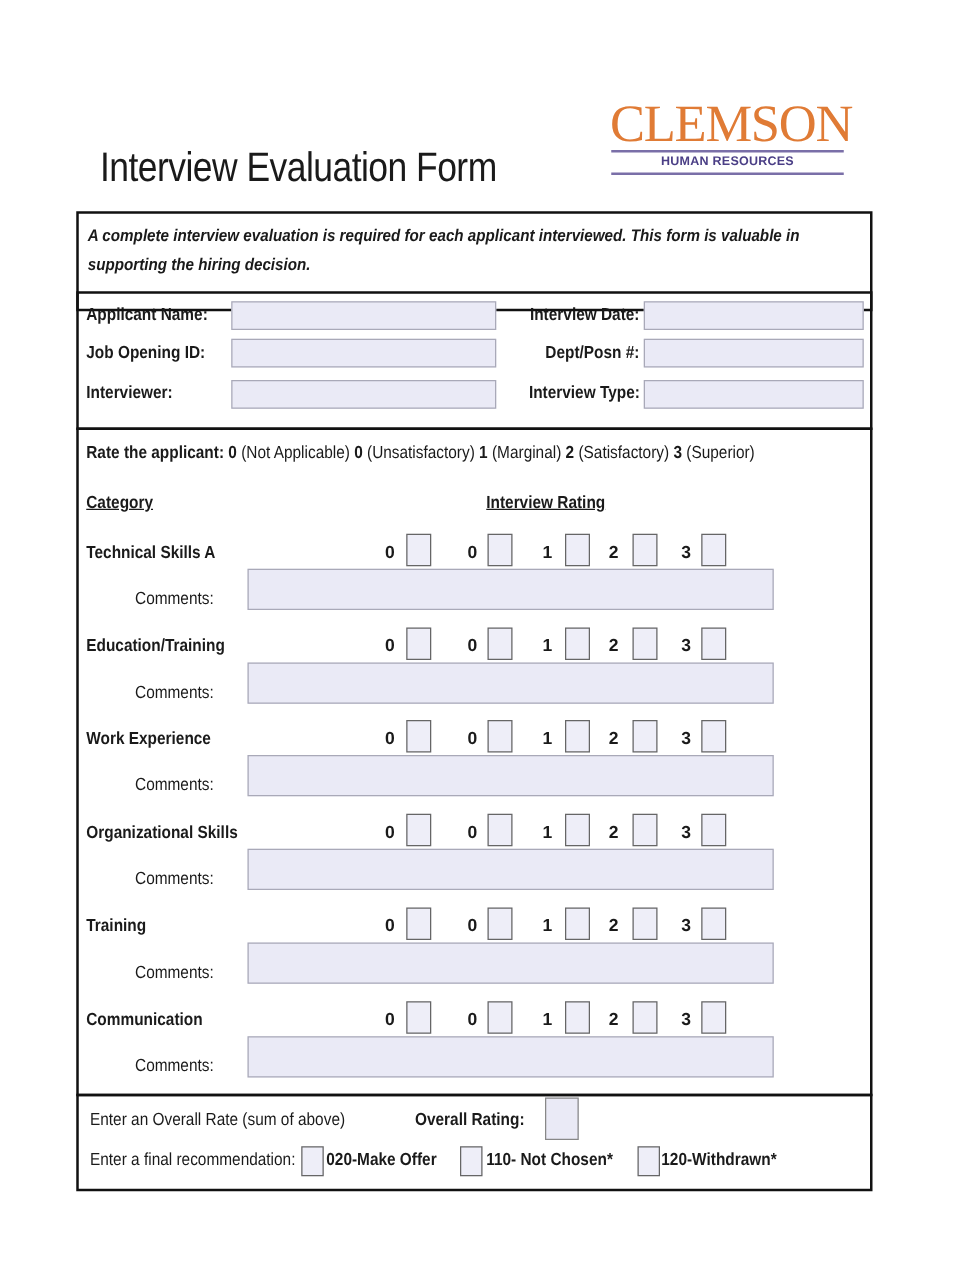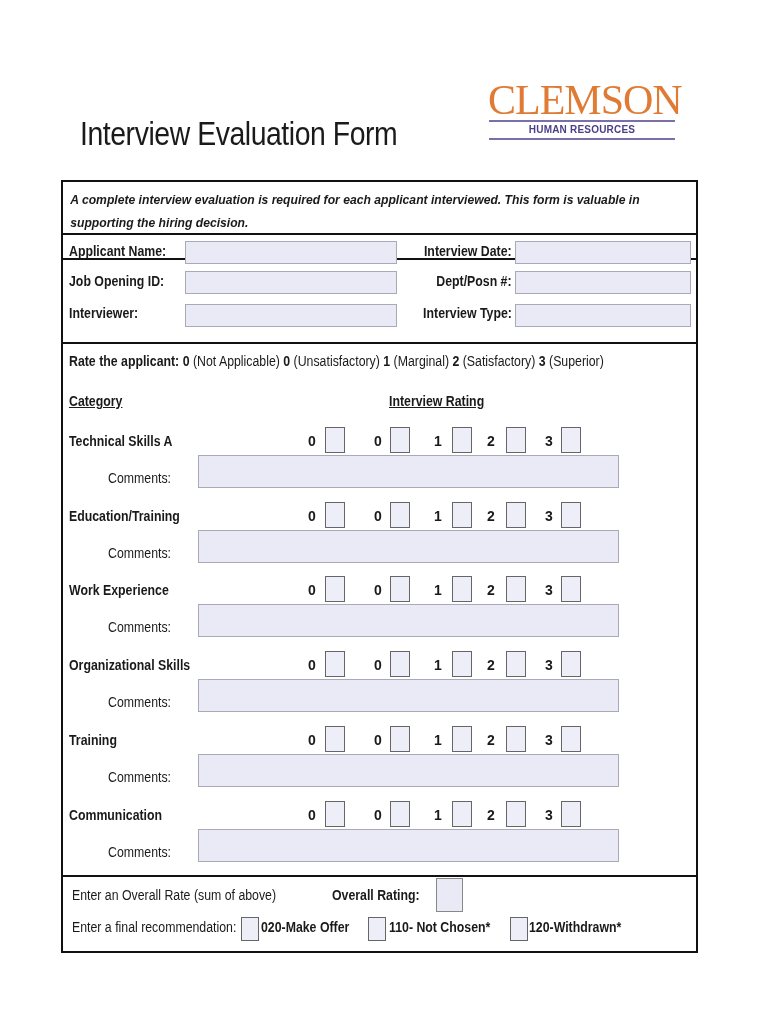--- a/index.html
+++ b/index.html
@@ -23,21 +23,21 @@
 </style>
 </head>
 <body>
 
 <div class="abs title">Interview Evaluation Form</div>
 <div class="abs logo-word">CLEMSON</div>
 <div class="abs logo-line" style="top:120px"></div>
 <div class="abs logo-sub">HUMAN RESOURCES</div>
 <div class="abs logo-line" style="top:138px"></div>
 
-<div class="abs frame" style="top:180px;height:80px">
+<div class="abs frame" style="top:169px;height:80px">
   <div class="intro">A complete interview evaluation is required for each applicant interviewed.  This form is valuable in supporting the hiring decision.</div>
 </div>
 
 <div class="abs frame" style="top:233px;height:111px"></div>
 <div class="abs lbl" style="left:69px;top:243px">Applicant Name:</div>
 <div class="abs lbl" style="left:69px;top:273px">Job Opening ID:</div>
 <div class="abs lbl" style="left:69px;top:305px">Interviewer:</div>
 <div class="abs field" style="left:185px;top:241px;width:212px;height:23px"></div>
 <div class="abs field" style="left:185px;top:271px;width:212px;height:23px"></div>
 <div class="abs field" style="left:185px;top:304px;width:212px;height:23px"></div>

